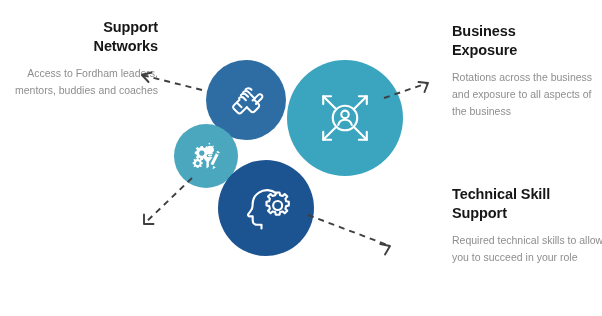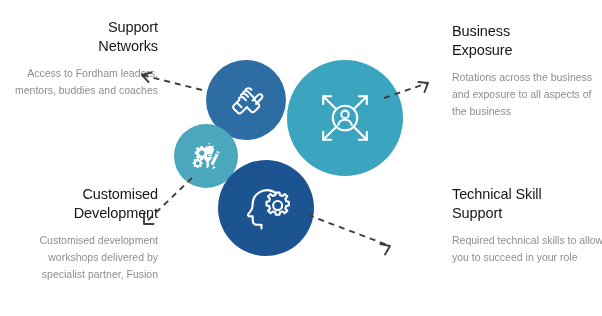--- a/index.html
+++ b/index.html
@@ -23,21 +23,21 @@
   
   .text-block {
     position: absolute;
     width: 152px;
   }
   .text-block.left  { text-align: right; }
   .text-block.right { text-align: left;  }
 
   .block-title {
     font-size: 14.5px;
-    font-weight: normal;
+    font-weight: bold;
     color: #161616;
     line-height: 1.32;
     letter-spacing: -0.1px;
     margin: 0 0 9px 0;
     white-space: pre-line;
   }
   .block-body {
     font-size: 10.5px;
     font-weight: normal;
     color: #8e8e8e;
@@ -87,25 +87,20 @@
 Networks</div>
     <div class="block-body">Access to Fordham leaders, mentors, buddies and coaches</div>
   </div>
 
   <div id="tb-business" class="text-block right">
     <div class="block-title">Business
 Exposure</div>
     <div class="block-body">Rotations across the business and exposure to all aspects of the business</div>
   </div>
 
-  <div id="tb-custom" class="text-block left">
-    <div class="block-title">Customised
-Development</div>
-    <div class="block-body">Customised development workshops delivered by specialist partner, Fusion</div>
-  </div>
 
   <div id="tb-technical" class="text-block right">
     <div class="block-title">Technical Skill
 Support</div>
     <div class="block-body">Required technical skills to allow you to succeed in your role</div>
   </div>
 
   <div id="circle-support" class="circle">
     <span>
       <svg width="44" height="44" viewBox="0 0 48 48" fill="none" stroke="#ffffff" stroke-width="2.2" stroke-linecap="round" stroke-linejoin="round">

